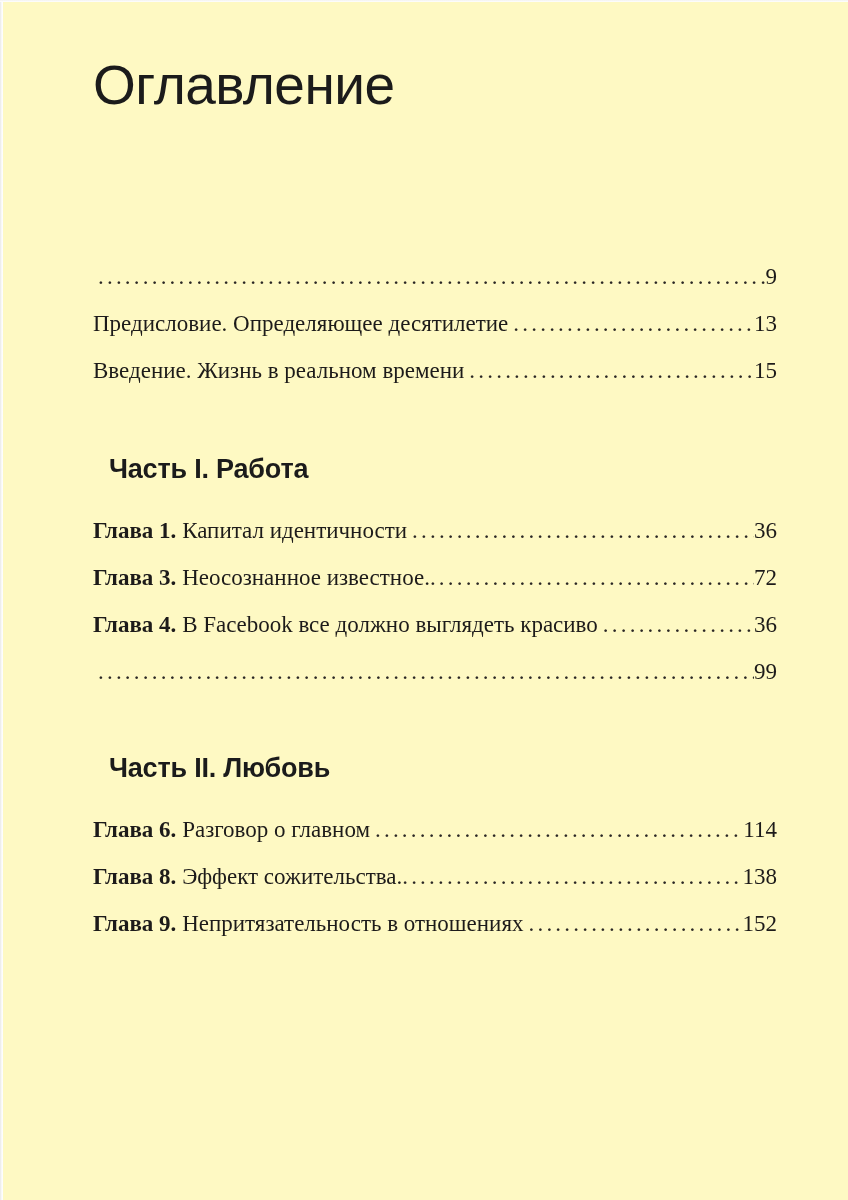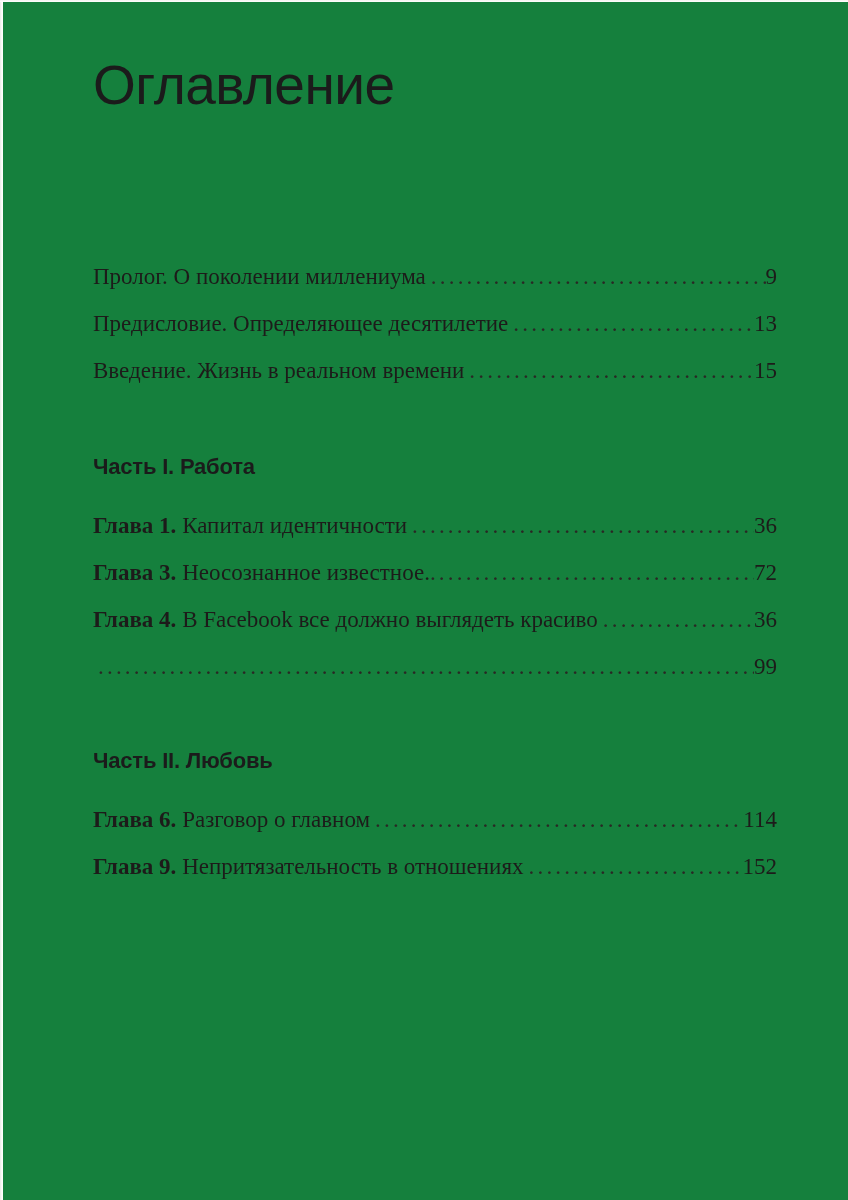--- a/index.html
+++ b/index.html
@@ -5,21 +5,21 @@
 <style>
   html, body {
     margin: 0;
     padding: 0;
     background: #ffffff;
   }
   .page {
     position: relative;
     width: 848px;
     height: 1200px;
-    background: #15803d;
+    background: #fef9c3;
     overflow: hidden;
     box-sizing: border-box;
   }
   
   .scan-edge-left {
     position: absolute;
     left: 0;
     top: 0;
     width: 3px;
     height: 1200px;
@@ -58,24 +58,24 @@
     margin-top: 140px;
   }
 
   .part-block {
     margin-top: 0;
   }
 
   .part-heading {
     font-family: "Liberation Sans", "DejaVu Sans", sans-serif;
     font-weight: 700;
-    font-size: 22px;
+    font-size: 27px;
     line-height: 1;
     color: #1b1b1b;
-    margin: 0;
+    margin: 16px;
     letter-spacing: -0.2px;
   }
 
   
   .entry {
     display: flex;
     align-items: baseline;
     width: 684px;
     font-family: "Liberation Serif", "DejaVu Serif", serif;
     font-size: 23px;
@@ -123,21 +123,20 @@
 <div class="page">
   <div class="scan-edge-left"></div>
   <div class="scan-edge-top"></div>
 
   <div class="content">
 
     <h1 class="toc-title">Оглавление</h1>
 
     <div class="front-matter">
         <div class="entry loose">
-          <span class="label">Пролог. О поколении миллениума</span>
           <span class="leader"></span>
           <span class="page-num">9</span>
         </div>
         <div class="entry loose">
           <span class="label">Предисловие. Определяющее десятилетие</span>
           <span class="leader"></span>
           <span class="page-num">13</span>
         </div>
         <div class="entry loose">
           <span class="label">Введение. Жизнь в реальном времени</span>
@@ -169,20 +168,25 @@
             <span class="page-num">99</span>
           </div>
         </div>
         <div class="part-block" style="margin-top: 60px;">
           <h2 class="part-heading" style="margin-bottom: 24px;">Часть II. Любовь</h2>
           <div class="entry loose">
             <span class="label"><span class="num-prefix">Глава 6.</span> Разговор о главном</span>
             <span class="leader"></span>
             <span class="page-num">114</span>
           </div>
+          <div class="entry tight">
+            <span class="label"><span class="num-prefix">Глава 8.</span> Эффект сожительства.</span>
+            <span class="leader"></span>
+            <span class="page-num">138</span>
+          </div>
           <div class="entry loose">
             <span class="label"><span class="num-prefix">Глава 9.</span> Непритязательность в отношениях</span>
             <span class="leader"></span>
             <span class="page-num">152</span>
           </div>
         </div>
       </div>
 
   </div>
 </div>

